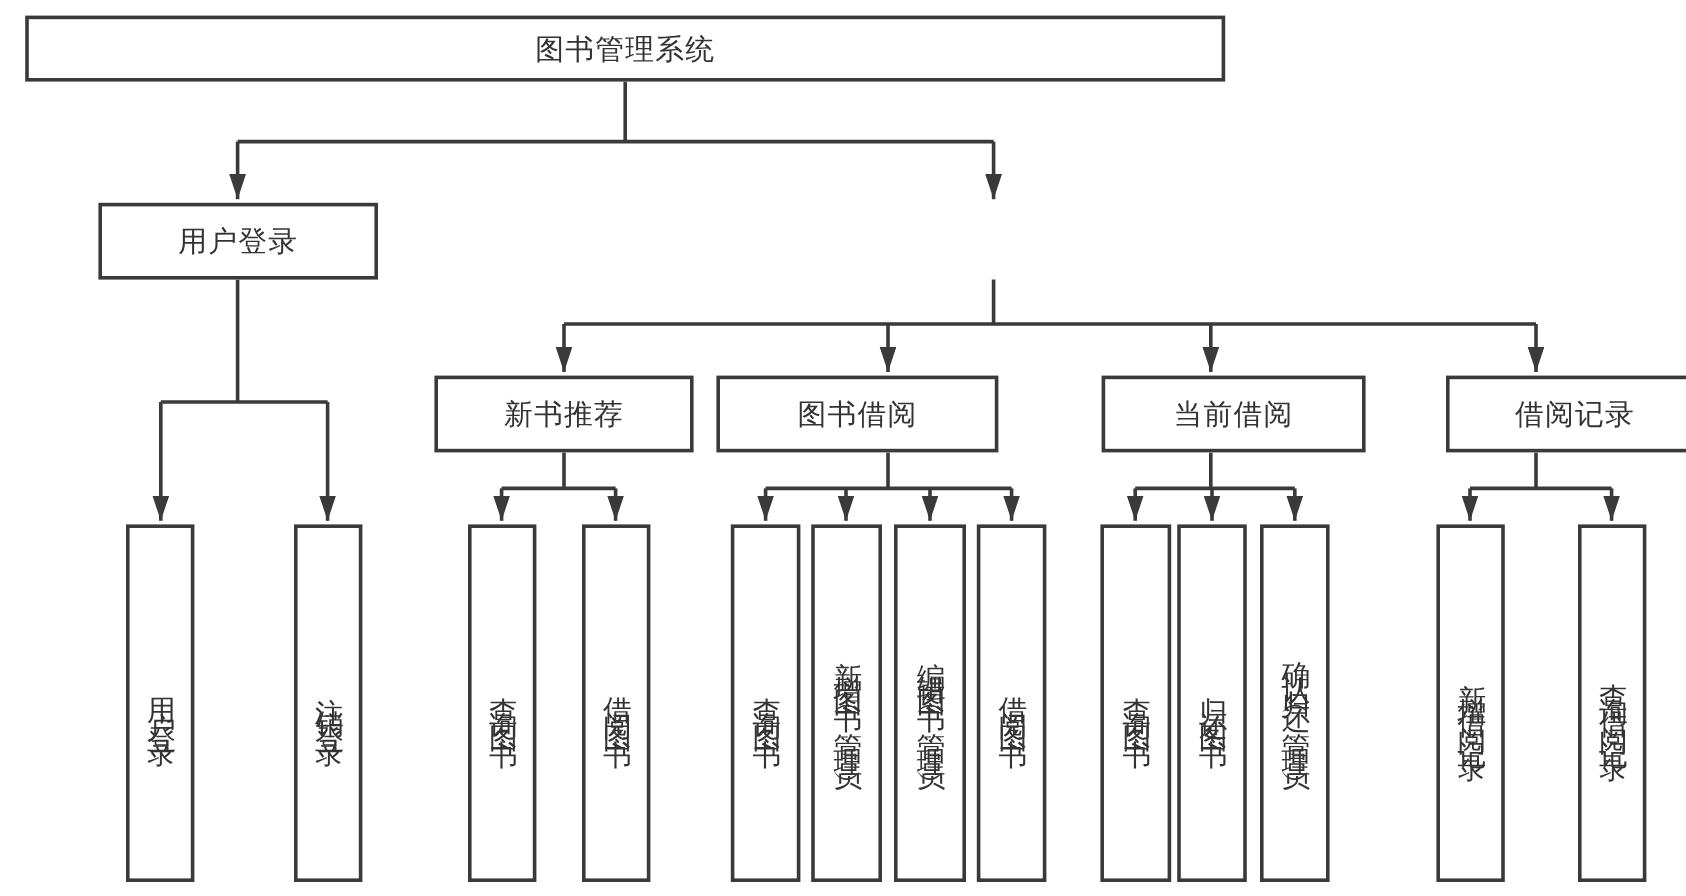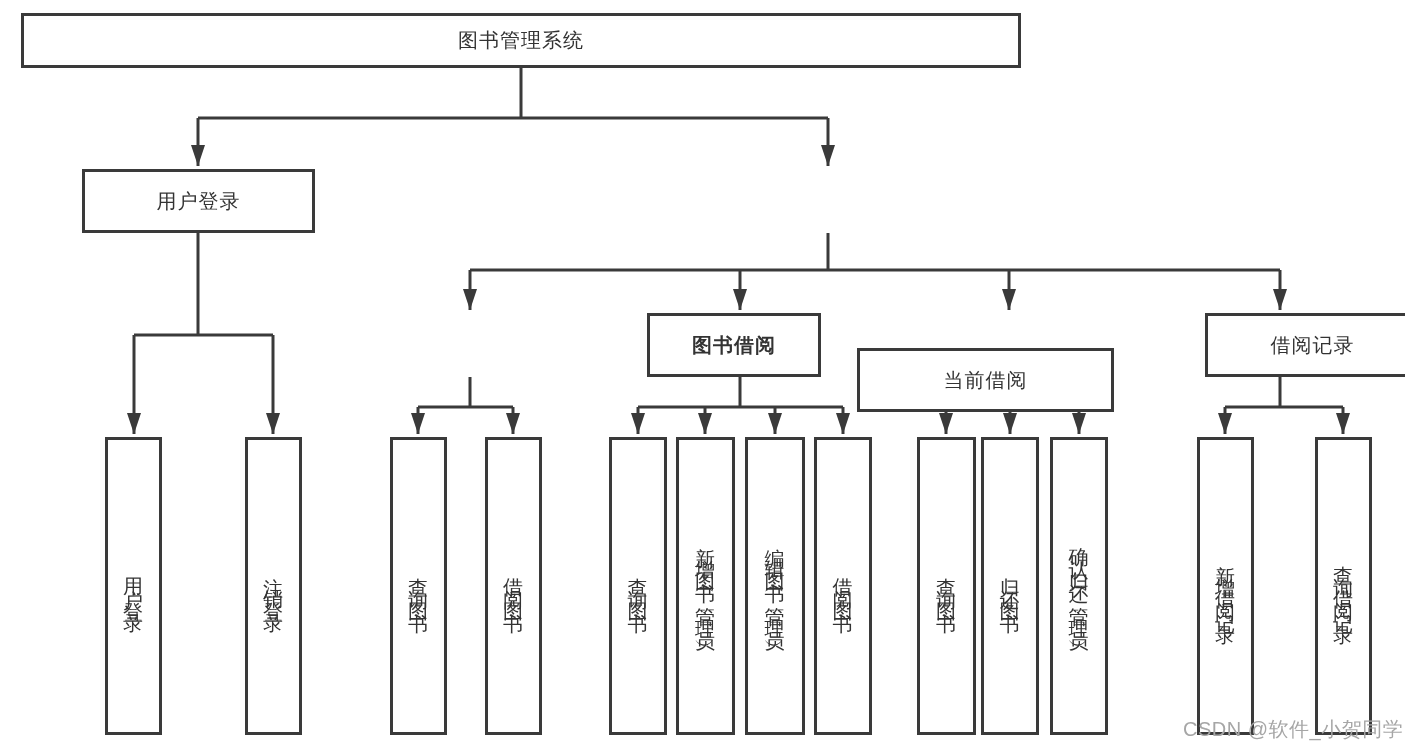--- a/index.html
+++ b/index.html
@@ -19,21 +19,21 @@
   }
   .node {
     position: absolute;
     box-sizing: border-box;
     border: 3px solid var(--line, #3a3a3a);
     background: #ffffff;
     display: flex;
     align-items: center;
     justify-content: center;
     color: var(--text, #333333);
-    font-size: 20px;
+    font-size: 24px;
     z-index: 2;
     letter-spacing: 1px;
   }
   .node.leaf span {
     writing-mode: vertical-rl;
     text-orientation: mixed;
     letter-spacing: 12px;
     line-height: 1;
     white-space: nowrap;
   }
@@ -97,24 +97,27 @@
   </svg>
 
   <div class="node" style="left:21px; top:13px; width:1000px; height:55px;">
     <span>图书管理系统</span>
   </div>
 
   <div class="node" style="left:82px; top:169px; width:233px; height:64px;">
     <span>用户登录</span>
   </div>
 
-  <div class="node" style="left:647px; top:313px; width:174px; height:64px;font-weight:bold;">
+  <div class="node" style="left:362px; top:313px; width:216px; height:64px;">
+    <span>新书推荐</span>
+  </div>
+  <div class="node" style="left:597px; top:313px; width:235px; height:64px;">
     <span>图书借阅</span>
   </div>
-  <div class="node" style="left:857px; top:313px; width:257px; height:64px;margin-top:35px;">
+  <div class="node" style="left:918px; top:313px; width:220px; height:64px;">
     <span>当前借阅</span>
   </div>
   <div class="node" style="left:1173px; top:313px; width:215px; height:64px;margin-left:32px;">
     <span>借阅记录</span>
   </div>
 
   <div class="node leaf" style="left:105px; top:437px; width:57px; height:298px;">
     <span>用户登录</span>
   </div>
   <div class="node leaf" style="left:245px; top:437px; width:57px; height:298px;">
@@ -151,15 +154,14 @@
     <span>确认归还（管理员）</span>
   </div>
 
   <div class="node leaf" style="left:1197px; top:437px; width:57px; height:298px;">
     <span>新增借阅记录</span>
   </div>
   <div class="node leaf" style="left:1315px; top:437px; width:57px; height:298px;">
     <span>查询借阅记录</span>
   </div>
 
-  <div class="watermark">CSDN @软件_小贺同学</div>
 
 </div>
 
 </body></html>

